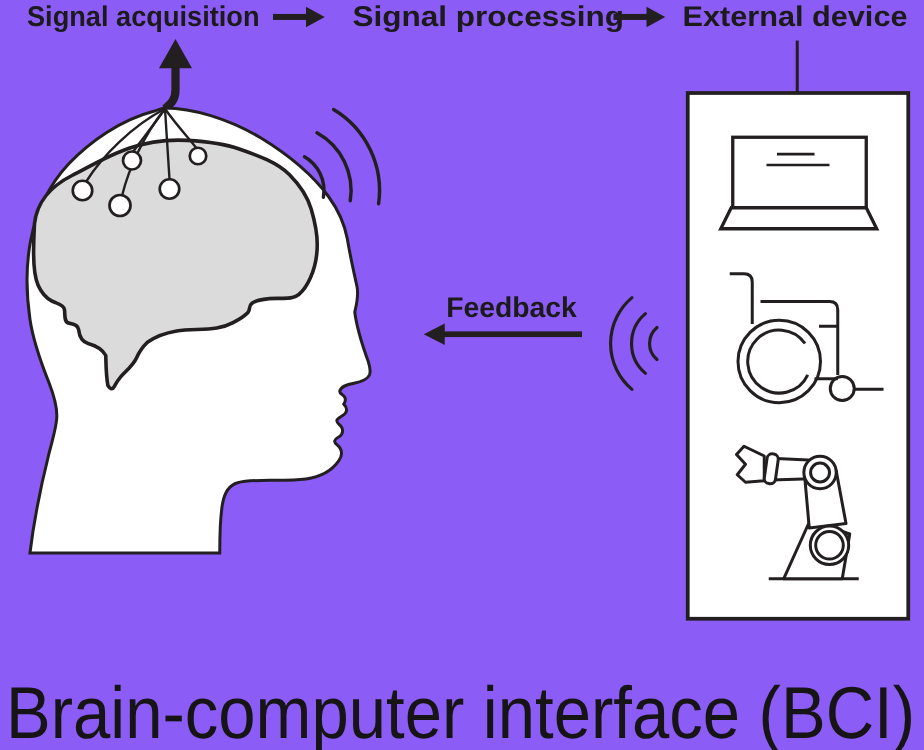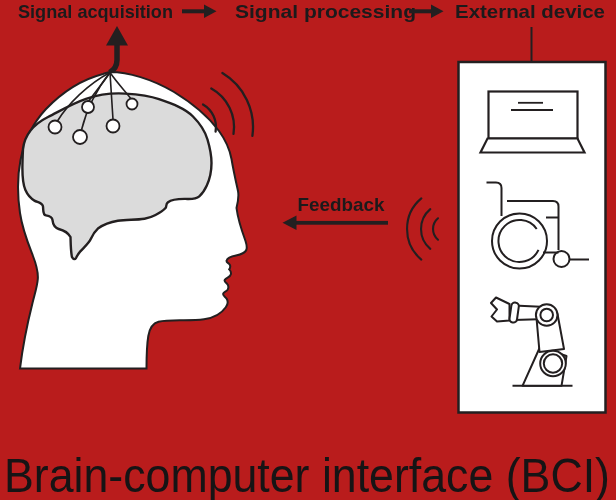--- a/index.html
+++ b/index.html
@@ -1,16 +1,16 @@
 <!DOCTYPE html>
 <html><head>
 <meta charset="utf-8">
 <style>
   html,body{margin:0;padding:0;background:#ffffff;}
-  .stage{position:relative;width:616px;height:500px;background:#b91c1c;overflow:hidden;
+  .stage{position:relative;width:616px;height:500px;background:#8b5cf6;overflow:hidden;
          font-family:"Liberation Sans",sans-serif;}
   svg{position:absolute;left:0;top:0;display:block;}
   .flow-label{font-size:19px;font-weight:600;fill:#1c1a1b;}
   .title-text{font-size:49px;font-weight:400;fill:#161415;}
   .ln{stroke:#231f20;fill:none;}
   .fillwhite{fill:#ffffff;stroke:#231f20;}
   .solid{fill:#231f20;stroke:none;}
 </style>
 </head>
 <body>

